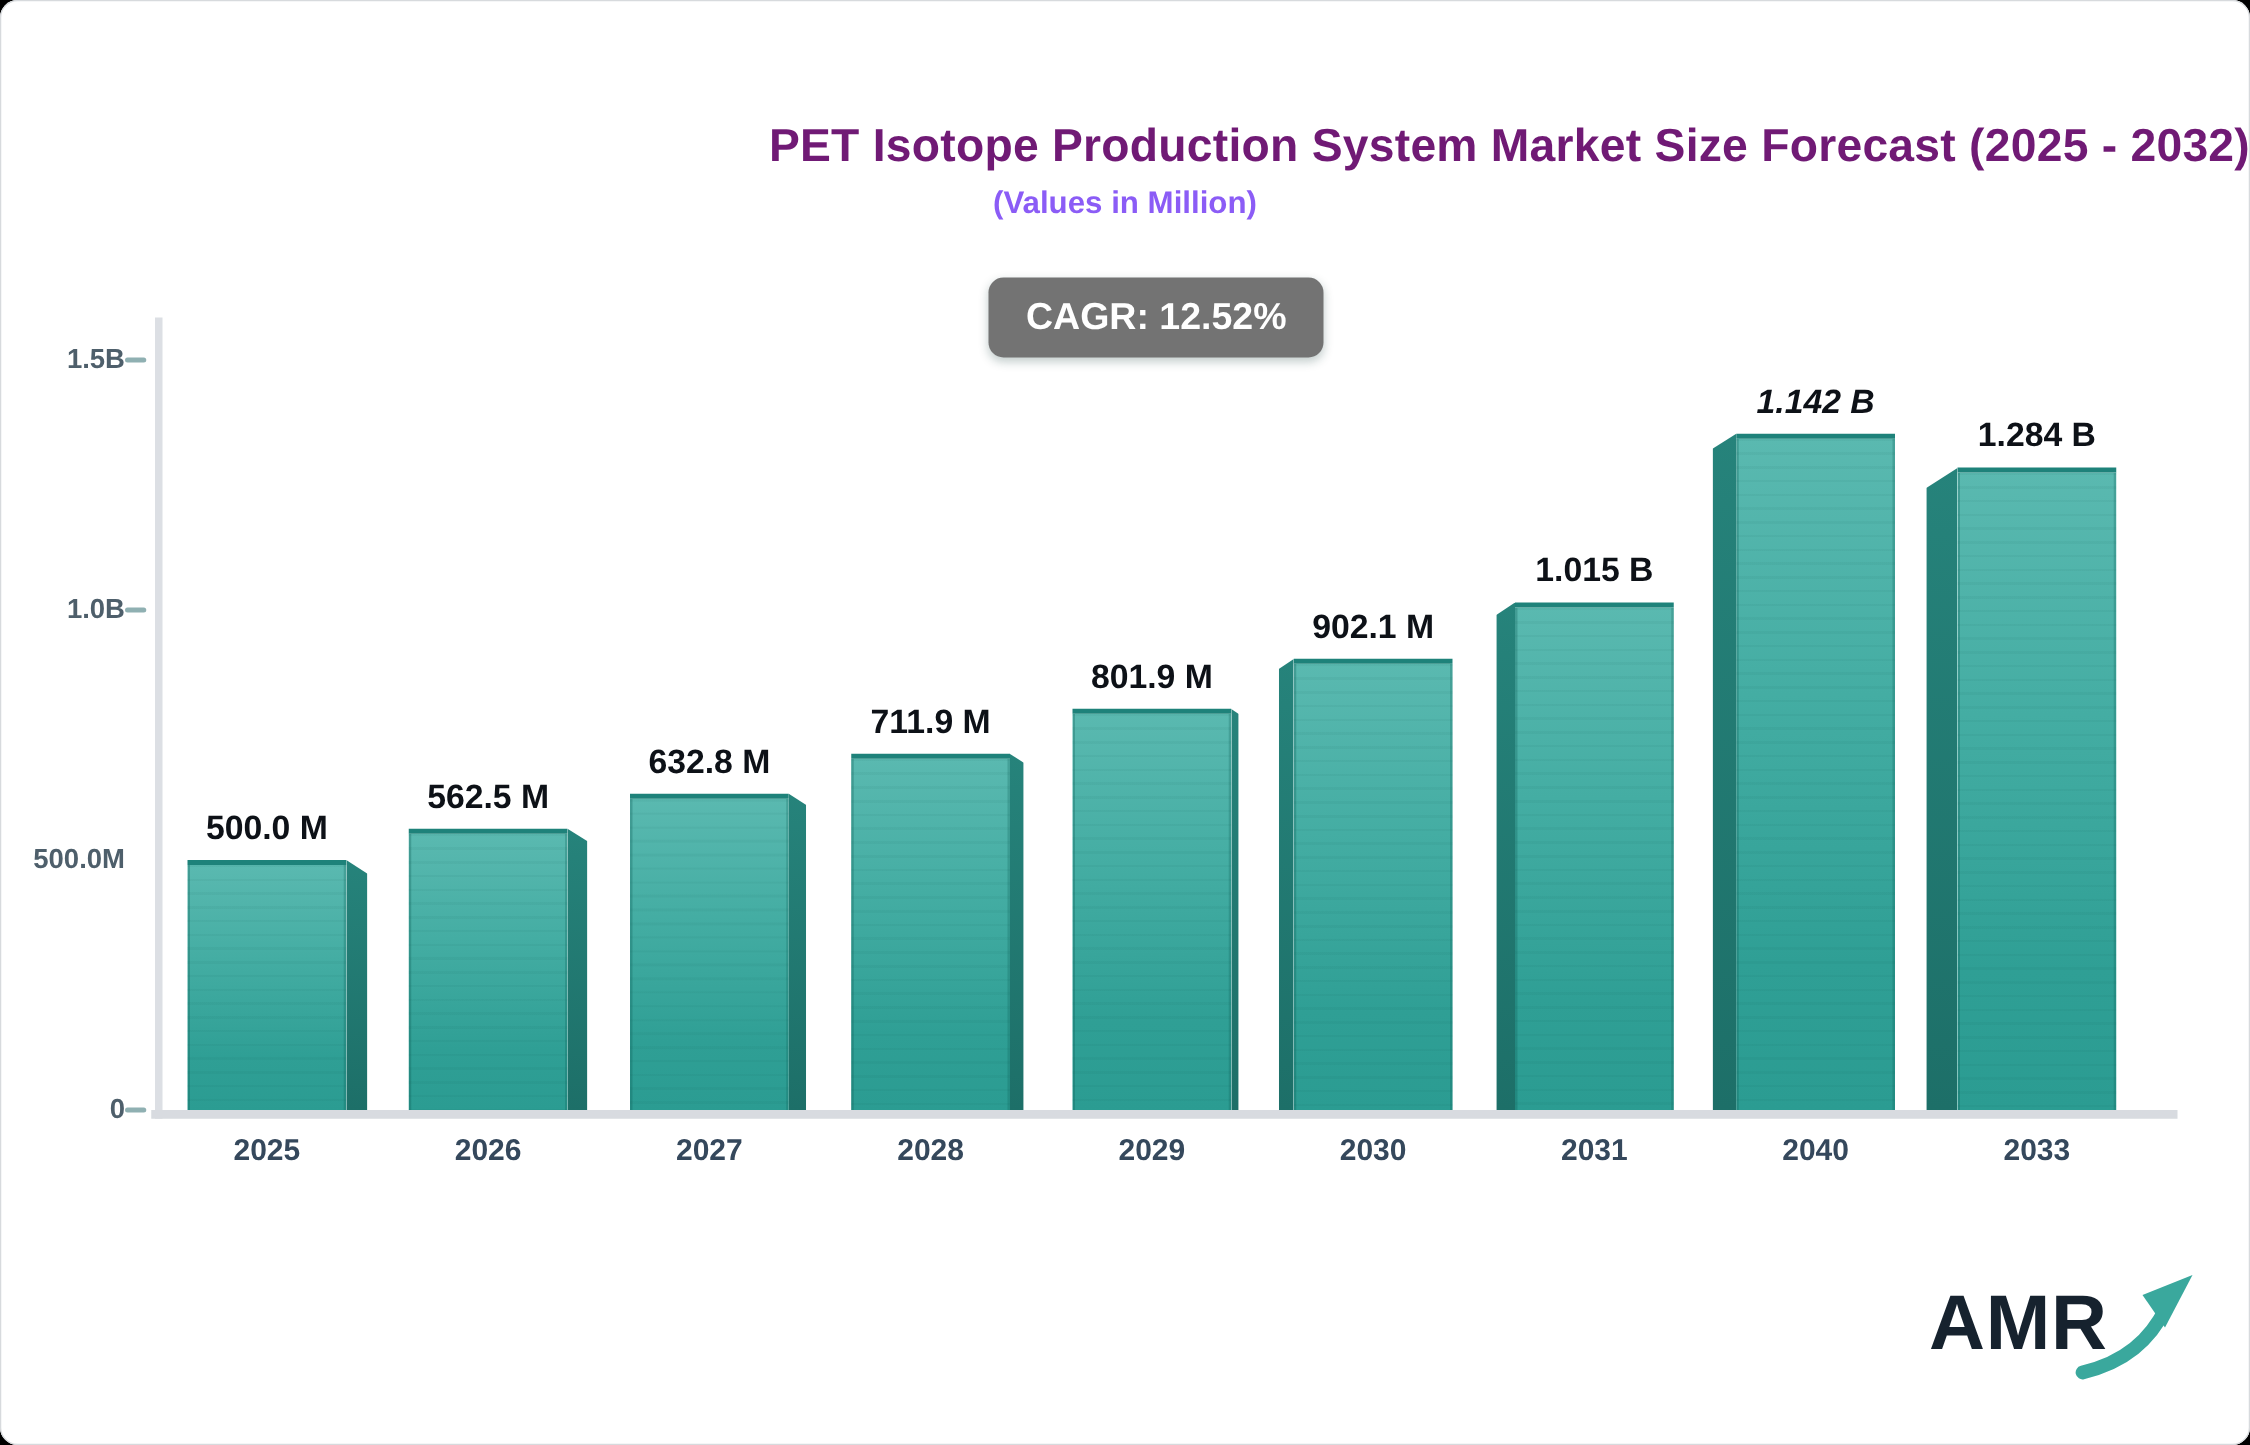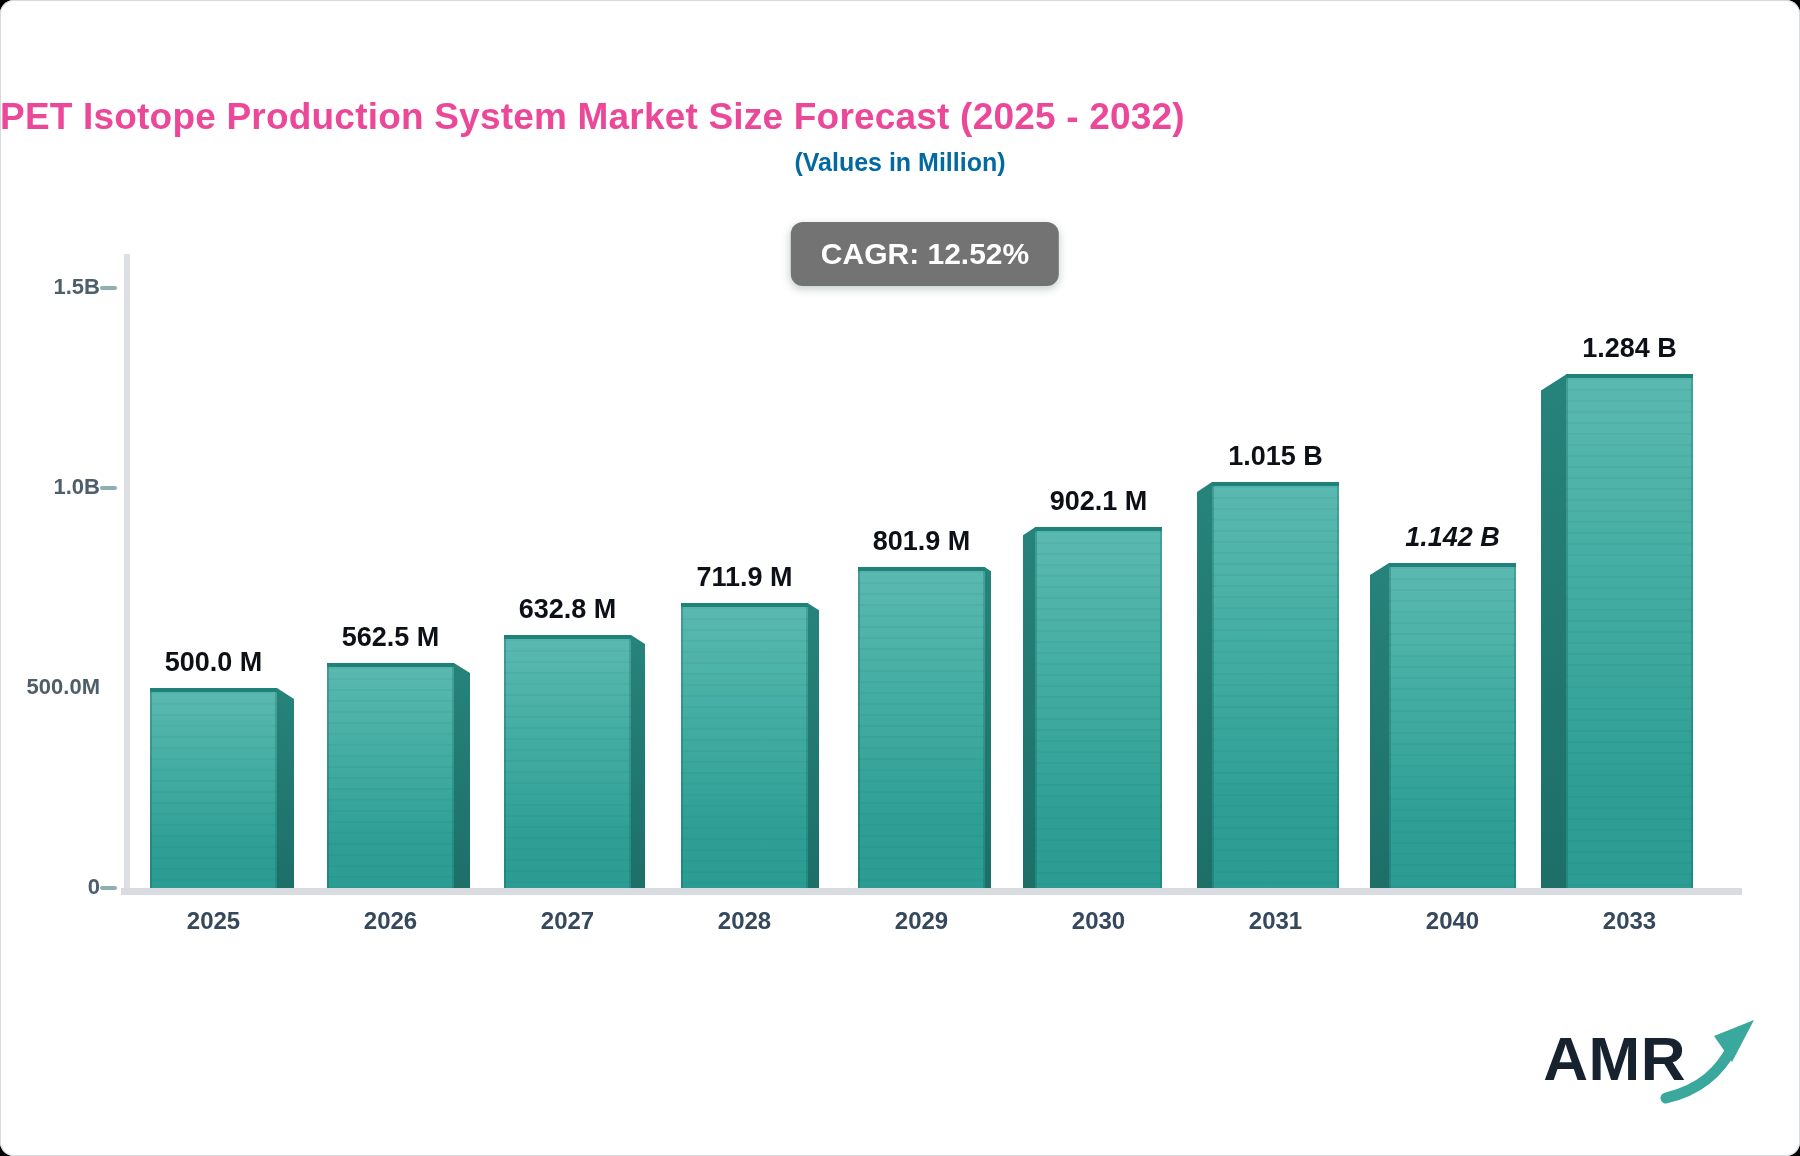--- a/index.html
+++ b/index.html
@@ -3,26 +3,26 @@
 <meta charset="utf-8">
 <style>
   html,body{margin:0;padding:0;background:#000;}
   .page{
     position:relative;width:1800px;height:1156px;background:#ffffff;
     border-radius:14px;overflow:hidden;
     box-shadow:inset 0 0 0 1px #d7dadd;
     font-family:"Liberation Sans", sans-serif;
   }
   .chart-title{
-    position:absolute;top:96px;left:0;width:100%;text-align:left;
-    font-size:37px;font-weight:700;color:#ec4899;letter-spacing:0.2px;
+    position:absolute;top:96px;left:0;width:100%;text-align:right;
+    font-size:37px;font-weight:700;color:#701a75;letter-spacing:0.2px;
   }
   .chart-subtitle{
     position:absolute;top:148px;left:0;width:100%;text-align:center;
-    font-size:25px;font-weight:700;color:#0369a1;
+    font-size:25px;font-weight:700;color:#8b5cf6;
   }
   .cagr-badge{
     position:absolute;top:222px;left:925px;transform:translateX(-50%);
     background:#737373;color:#ffffff;font-size:30px;font-weight:700;
     padding:15px 30px;border-radius:12px;white-space:nowrap;
     box-shadow:0 3px 8px rgba(20,60,56,0.25);
   }
   .plot{position:absolute;left:0;top:288px;width:1800px;height:600px;}
   .y-axis-line{position:absolute;left:124px;top:-34px;height:641px;width:6px;background:#dcdfe4;}
   .x-baseline{position:absolute;left:121px;top:600px;width:1621px;height:7px;background:#d8dbe0;}
@@ -121,21 +121,21 @@
           <div class="bar-front"></div>
           <div class="bar-value-label">902.1 M</div>
         </div>
         <div class="x-year-label" style="left: 1035px; width: 127px;">2030</div>
         <div class="bar3d" style="left: 1212px; width: 127px; height: 406px;">
           <div class="bar-side" style="width: 15px; left: -15px; clip-path: polygon(0px 10px, 100% 0px, 100% 100%, 0px 100%);"></div>
           <div class="bar-front"></div>
           <div class="bar-value-label">1.015 B</div>
         </div>
         <div class="x-year-label" style="left: 1212px; width: 127px;">2031</div>
-        <div class="bar3d" style="left: 1389px; width: 127px; height: 325px; font-style: italic;">
+        <div class="bar3d" style="left: 1389px; width: 127px; height: 541px; font-style: italic;">
           <div class="bar-side" style="width: 19px; left: -19px; clip-path: polygon(0px 12px, 100% 0px, 100% 100%, 0px 100%);"></div>
           <div class="bar-front"></div>
           <div class="bar-value-label">1.142 B</div>
         </div>
         <div class="x-year-label" style="left: 1389px; width: 127px;">2040</div>
         <div class="bar3d" style="left: 1566px; width: 127px; height: 513.6px;">
           <div class="bar-side" style="width: 25px; left: -25px; clip-path: polygon(0px 16px, 100% 0px, 100% 100%, 0px 100%);"></div>
           <div class="bar-front"></div>
           <div class="bar-value-label">1.284 B</div>
         </div>

